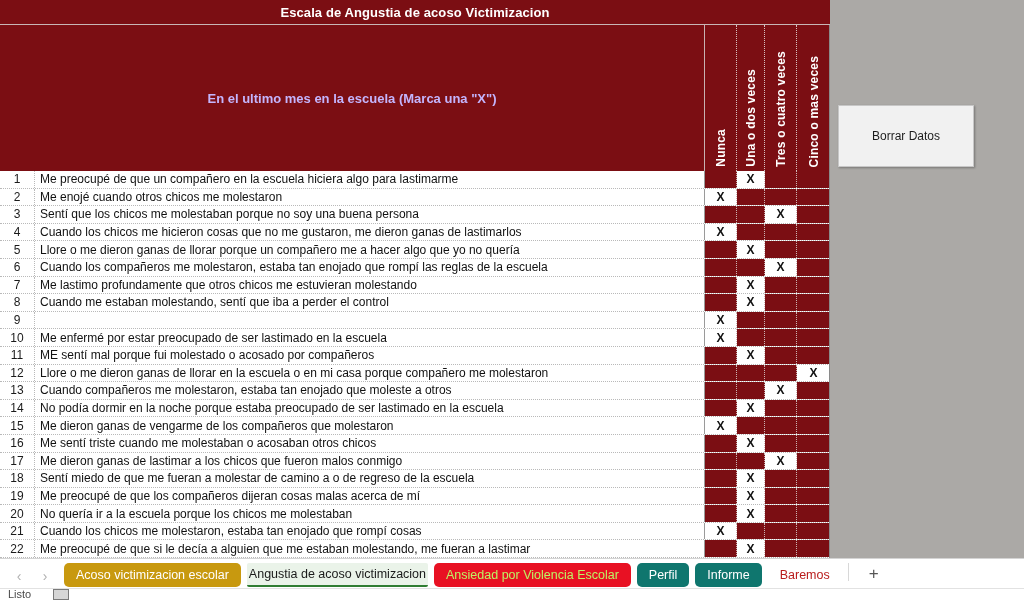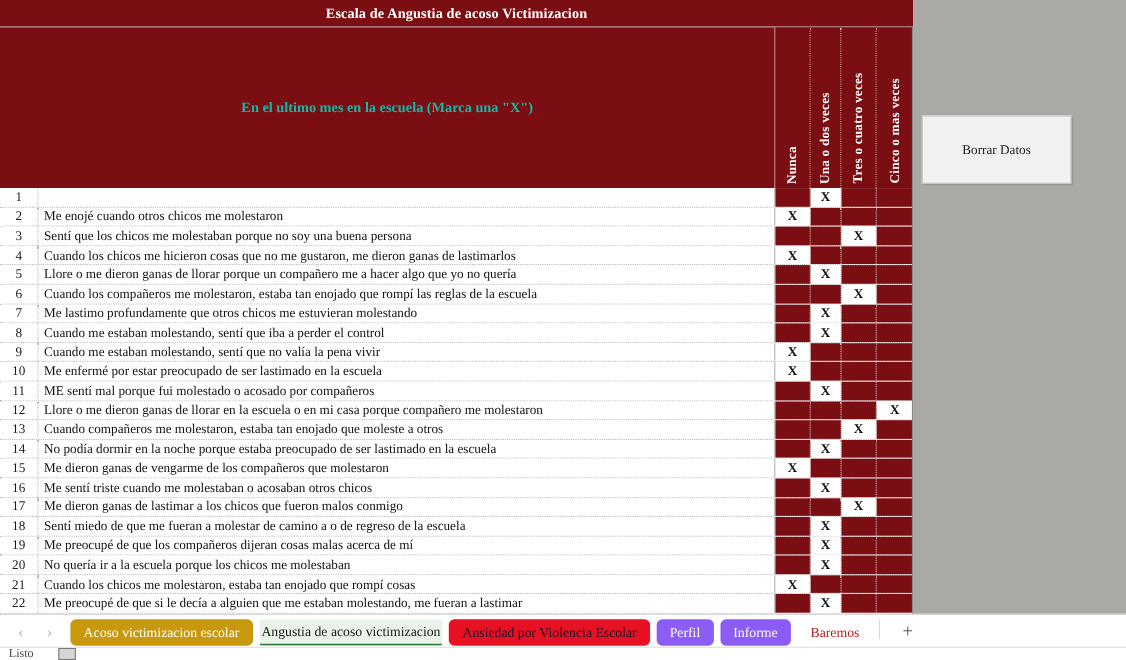--- a/index.html
+++ b/index.html
@@ -9,21 +9,20 @@
     height: 600px;
     overflow: hidden;
     background: #aba9a6;
     font-family: "Liberation Sans", sans-serif;
   }
   #root {
     position: relative;
     width: 848px;
     height: 600px;
     background: #aba9a6;
-    font-family: Liberation Serif, serif;
   }
 
   
   #sheet {
     position: absolute;
     left: 0; top: 0;
     width: 830px;
     height: 558px;
     background: #ffffff;
   }
@@ -59,21 +58,21 @@
     box-sizing: border-box;
   }
   #header-question {
     position: absolute;
     left: 0; top: 0;
     width: 705px;
     height: 146px;
     display: flex;
     align-items: center;
     justify-content: center;
-    color: #14b8a6;
+    color: #c4b5fd;
     font-size: 13px;
     font-weight: bold;
     text-align: center;
     box-sizing: border-box;
     border-right: 1px solid #c8b2b2;
   }
   .hdr-rot {
     position: absolute;
     top: 0;
     height: 146px;
@@ -238,22 +237,22 @@
     align-items: center;
     justify-content: center;
     font-size: 12.5px;
     border-radius: 5px;
     white-space: nowrap;
     cursor: pointer;
     box-sizing: border-box;
   }
   .tab.gold   { background: #c8990f; color: #ffffff; }
   .tab.active { background: #eaf3e9; color: #1a1a1a; border-bottom: 2px solid #2f7d32; border-radius: 2px; padding: 0 2px; }
-  .tab.red    { background: #e81123; color: #0f172a; }
-  .tab.darkred{ background: #8b5cf6; color: #ffffff; }
+  .tab.red    { background: #e81123; color: #bef264; }
+  .tab.darkred{ background: #0f766e; color: #ffffff; }
   .tab.plain  { background: transparent; color: #b91c1c; }
   .tab-sep {
     width: 1px; height: 18px;
     background: #d8d8d8;
   }
   #tab-add {
     width: 30px; height: 26px;
     display: flex;
     align-items: center;
     justify-content: center;
@@ -314,20 +313,21 @@
         <span>Tres o cuatro veces</span>
       </div>
       <div class="hdr-rot hdr-c3">
         <span>Cinco o mas veces</span>
       </div>
     </div>
 
     <div id="rows">
         <div class="row">
           <div class="num">1</div>
+          <div class="item">Me preocupé de que un compañero en la escuela hiciera  algo para lastimarme</div>
           <div class="gap"></div>
           <div class="cell c0"></div>
           <div class="cell c1 on">X</div>
           <div class="cell c2"></div>
           <div class="cell c3"></div>
         </div>
         <div class="row">
           <div class="num">2</div>
           <div class="item">Me enojé cuando otros chicos me molestaron</div>
           <div class="gap"></div>
@@ -385,21 +385,20 @@
           <div class="num">8</div>
           <div class="item">Cuando me estaban molestando, sentí que iba a perder el control</div>
           <div class="gap"></div>
           <div class="cell c0"></div>
           <div class="cell c1 on">X</div>
           <div class="cell c2"></div>
           <div class="cell c3"></div>
         </div>
         <div class="row">
           <div class="num">9</div>
-          <div class="item">Cuando me estaban molestando, sentí que no valía la pena vivir</div>
           <div class="gap"></div>
           <div class="cell c0 on">X</div>
           <div class="cell c1"></div>
           <div class="cell c2"></div>
           <div class="cell c3"></div>
         </div>
         <div class="row">
           <div class="num">10</div>
           <div class="item">Me enfermé por estar preocupado de ser lastimado en la escuela</div>
           <div class="gap"></div>

